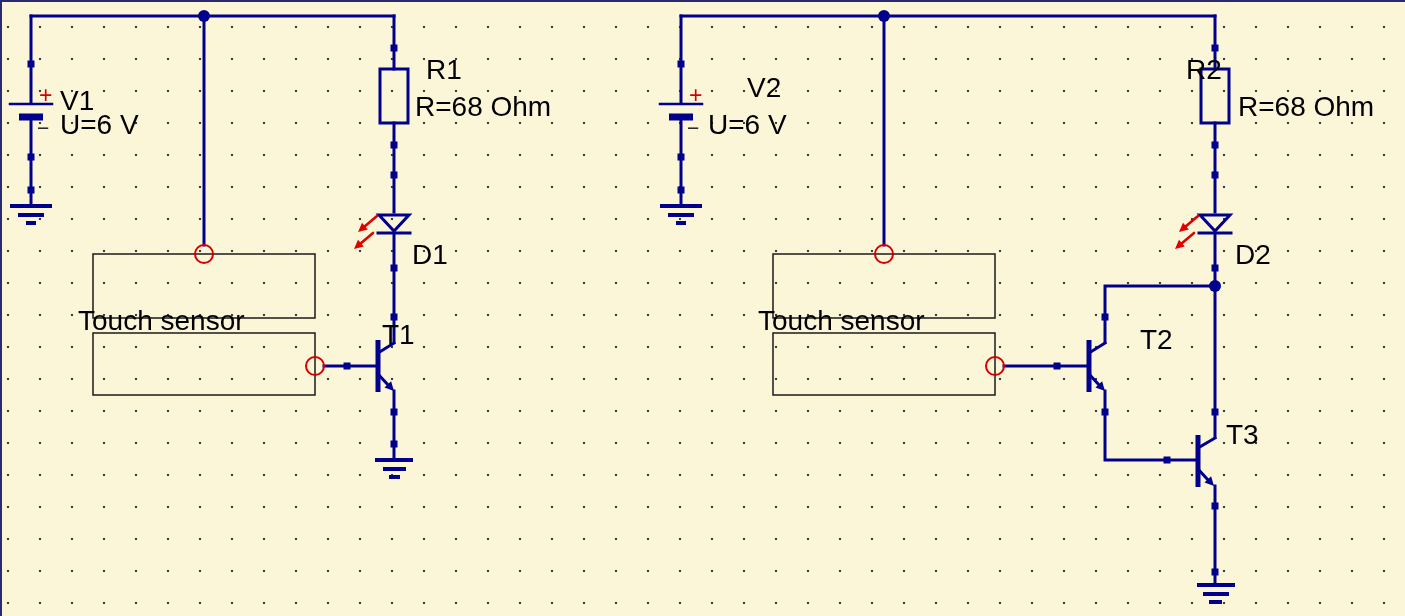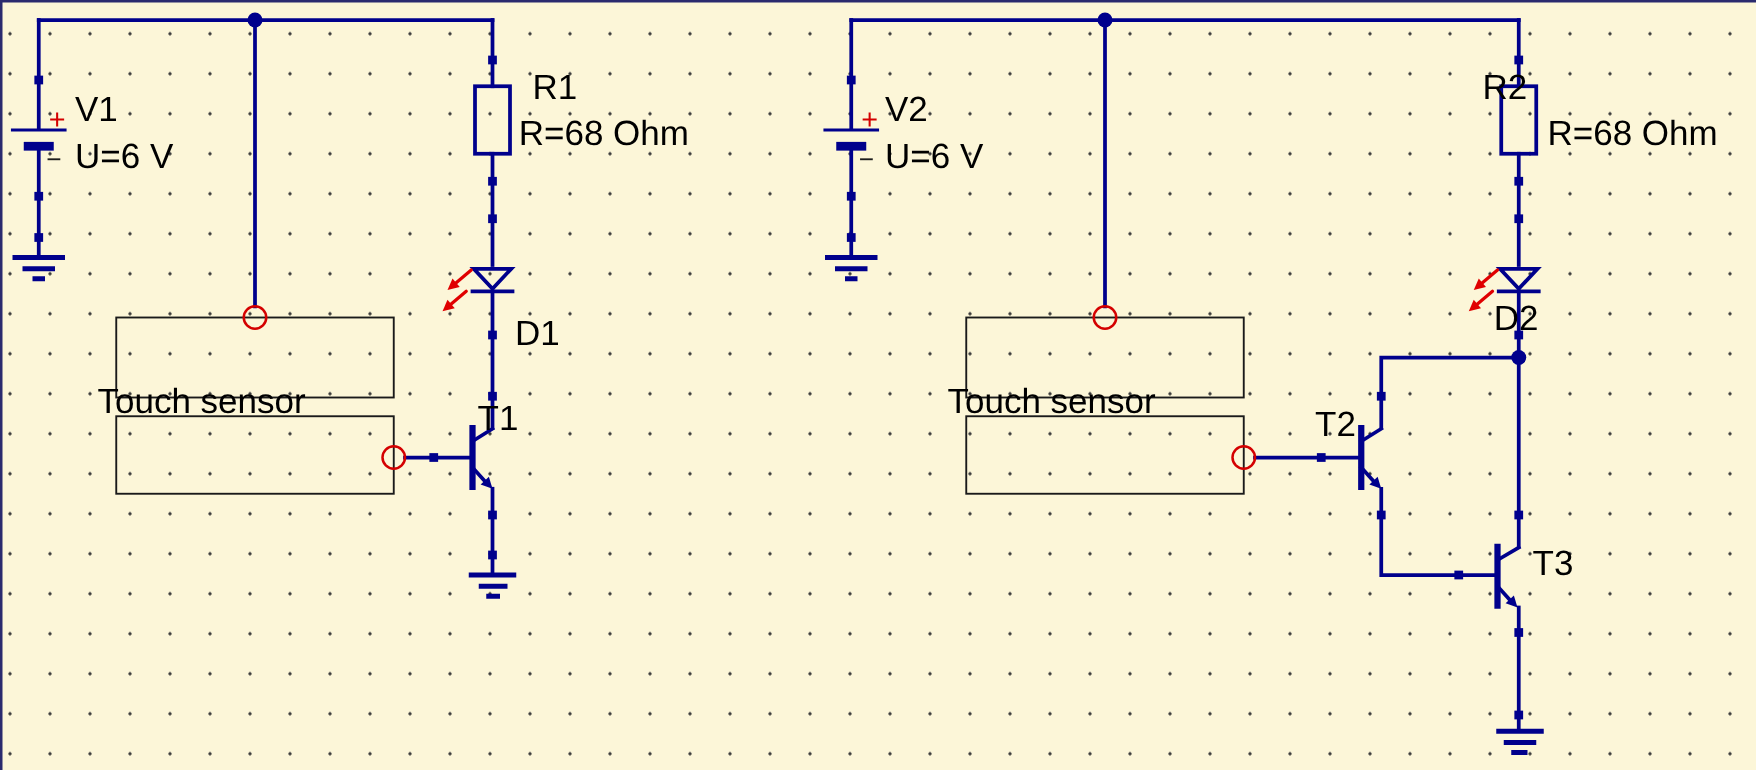--- a/index.html
+++ b/index.html
@@ -186,32 +186,32 @@
         <rect class="node" x="1163.5" y="456.5" width="7" height="7"></rect>
         <rect class="node" x="1211.5" y="408.5" width="7" height="7"></rect>
         <rect class="node" x="1211.5" y="502.5" width="7" height="7"></rect>
         <rect class="node" x="1211.5" y="568.5" width="7" height="7"></rect>
       </g>
     </g>
   </svg>
 
   <span class="sign-plus" style="left:39px;top:84px">+</span>
   <span class="sign-minus" style="left:37px;top:117px">−</span>
-  <span class="lbl" style="left:60px;top:72px">V1</span>
+  <span class="lbl" style="left:60px;top:85px">V1</span>
   <span class="lbl" style="left:60px;top:109px">U=6 V</span>
   <span class="lbl" style="left:426px;top:54px">R1</span>
   <span class="lbl" style="left:415px;top:91px">R=68 Ohm</span>
-  <span class="lbl" style="left:412px;top:251px">D1</span>
+  <span class="lbl" style="left:412px;top:239px">D1</span>
   <span class="lbl" style="left:382px;top:319px">T1</span>
   <span class="lbl" style="left:78px;top:305px">Touch sensor</span>
 
   <span class="sign-plus" style="left:689px;top:84px">+</span>
   <span class="sign-minus" style="left:687px;top:117px">−</span>
-  <span class="lbl" style="left:708px;top:72px">V2</span>
+  <span class="lbl" style="left:747px;top:72px">V2</span>
   <span class="lbl" style="left:708px;top:109px">U=6 V</span>
   <span class="lbl" style="left:1186px;top:54px">R2</span>
   <span class="lbl" style="left:1238px;top:91px">R=68 Ohm</span>
-  <span class="lbl" style="left:1195px;top:239px">D2</span>
-  <span class="lbl" style="left:1052px;top:324px">T2</span>
-  <span class="lbl" style="left:1226px;top:435px">T3</span>
+  <span class="lbl" style="left:1235px;top:239px">D2</span>
+  <span class="lbl" style="left:1140px;top:324px">T2</span>
+  <span class="lbl" style="left:1226px;top:419px">T3</span>
   <span class="lbl" style="left:758px;top:305px">Touch sensor</span>
 
 </div>
 
 </body></html>

